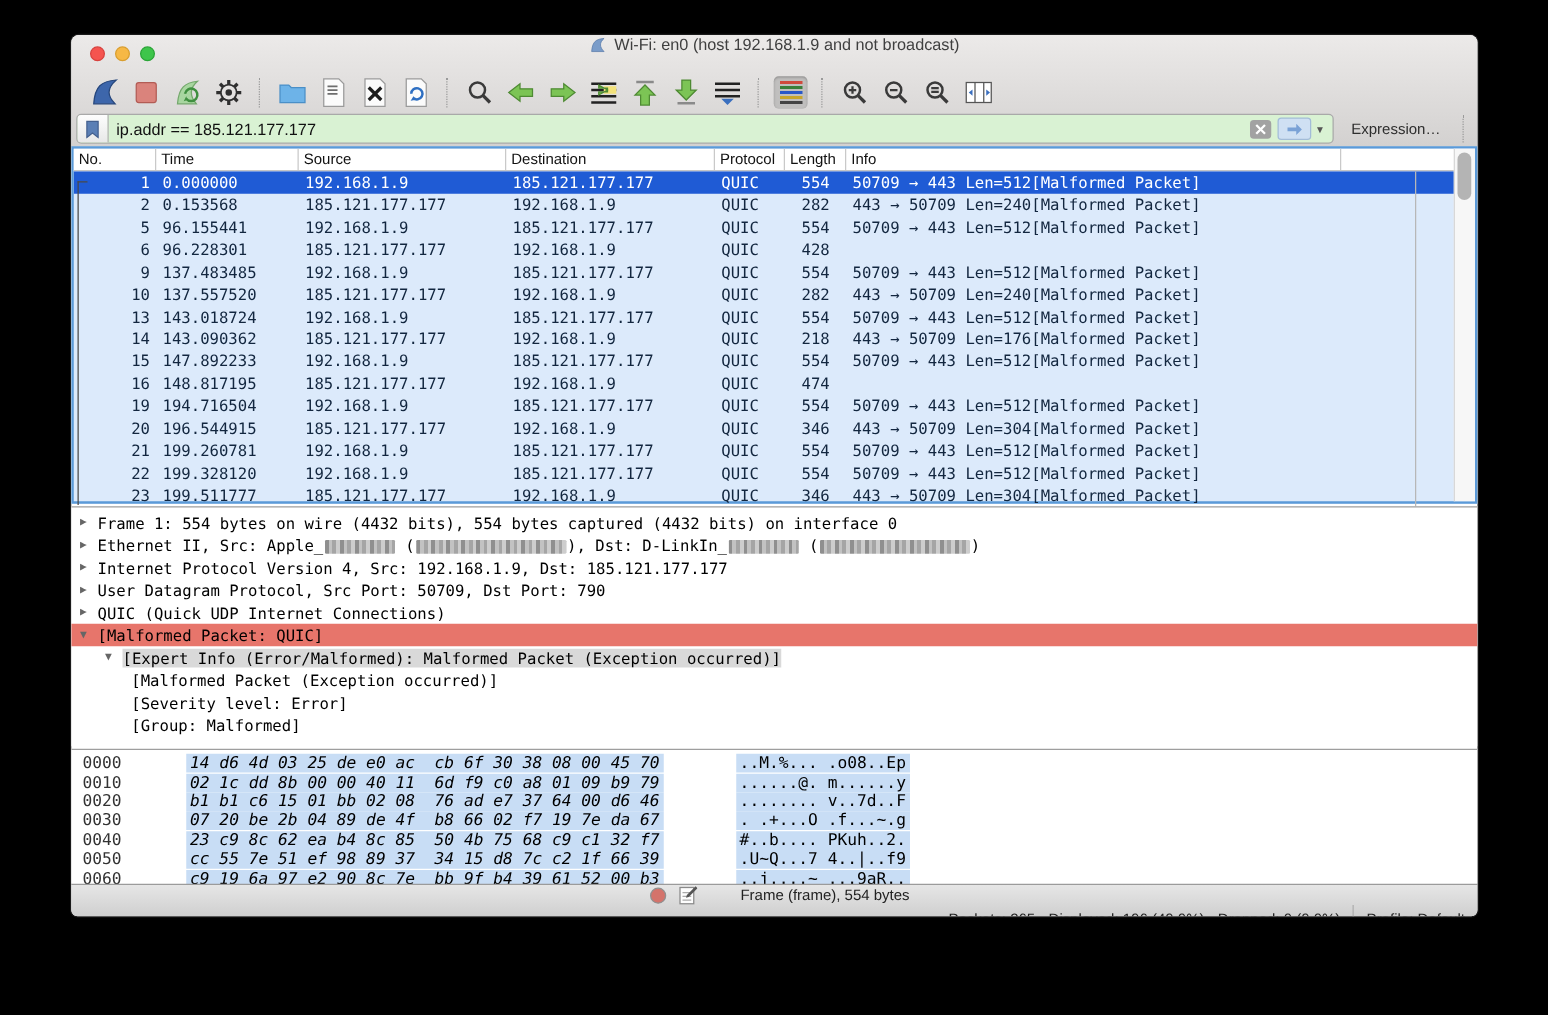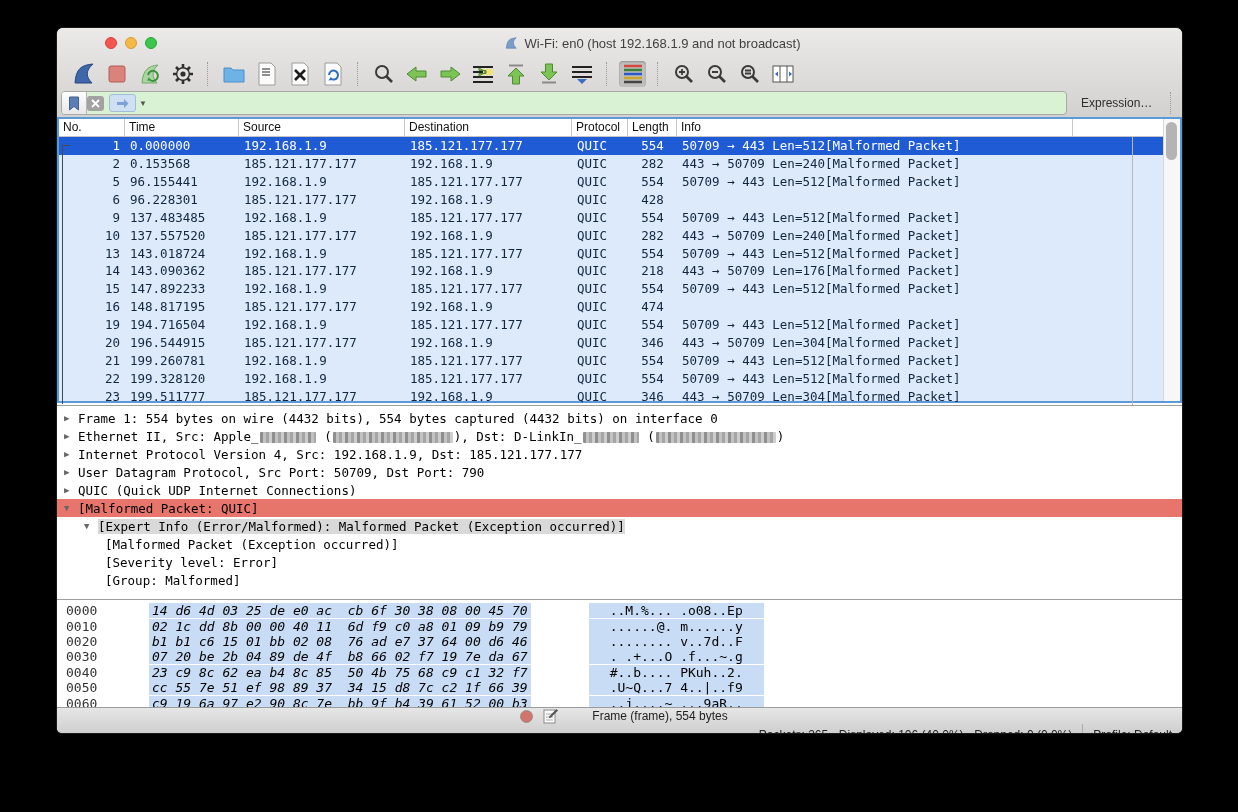--- a/index.html
+++ b/index.html
@@ -2,21 +2,21 @@
 <html><head>
 <meta charset="utf-8">
 <style>
   html,body{margin:0;padding:0;background:#000;width:1238px;height:812px;overflow:hidden;
     font-family:"Liberation Sans",sans-serif;-webkit-font-smoothing:antialiased;}
   .window{position:absolute;left:57px;top:28px;width:1125px;height:705px;background:#fff;
     border-radius:6px 6px 5px 5px;overflow:hidden;box-shadow:0 0 0 1px #1a1a1a;}
   
   .chrome{position:absolute;left:0;top:0;width:100%;height:89px;
     background:linear-gradient(#eceae9,#d3d1d0);border-bottom:1px solid #9e9e9e;}
-  .titlebar{position:absolute;left:0;top:0;width:100%;height:30px;display:flex;align-items:center;justify-content:center;margin-left:33px;}
+  .titlebar{position:absolute;left:0;top:0;width:100%;height:30px;display:flex;align-items:flex-start;justify-content:center;}
   .tl{position:absolute;top:9px;width:12px;height:12px;border-radius:50%;}
   .tl.r{left:15px;background:#f5544f;border:1px solid #d8423e;box-sizing:border-box;}
   .tl.y{left:35px;background:#f6b845;border:1px solid #d99e2f;box-sizing:border-box;}
   .tl.g{left:55px;background:#3ec54b;border:1px solid #2aa537;box-sizing:border-box;}
   .title{font-size:13px;color:#3f3f3f;display:flex;align-items:center;gap:6px;}
   .toolbar{position:absolute;left:0;top:30px;width:100%;height:31px;display:flex;align-items:center;padding-left:10px;}
   .tbtn{width:27px;height:26px;border:none;background:transparent;padding:1px;margin:0 3px;display:flex;align-items:center;justify-content:center;cursor:default;}
   .tbtn.pressed{background:#c0bfbe;border-radius:4px;box-shadow:inset 0 1px 2px rgba(0,0,0,.25);}
   .tsep{width:1px;height:24px;margin:0 8px;border-left:1px dotted #9a9a9a;}
   
@@ -61,21 +61,21 @@
   .dline.bg-red{background:#e7756b;}
   .dline.bg-gray .content{background:#d9d9d9;}
   .blurred{display:inline-block;height:11px;vertical-align:middle;border-radius:1px;margin:0 1px;
     background:repeating-linear-gradient(90deg,#8f8f8f 0 3px,#c2c2c2 3px 6px,#a5a5a5 6px 9px,#cdcdcd 9px 12px);}
   
   .hexpane{position:absolute;left:0;top:571px;width:1125px;height:108px;background:#fff;border-top:1px solid #9e9e9e;
     font-family:"DejaVu Sans Mono",monospace;font-size:13px;color:#000;padding:3px 0 0 9px;box-sizing:border-box;}
   .hrow{height:15.4px;white-space:pre;display:flex;align-items:center;gap:44px;}
   .hoff{display:inline-block;width:39px;color:#333;}
   .hbytes{display:inline-block;background:#c8ddf5;padding:0 3px;font-style:italic;}
-  .hascii{display:inline-block;background:#c8ddf5;padding:0 21px;margin-left:14px;}
+  .hascii{display:inline-block;background:#c8ddf5;padding:0 3px;margin-left:14px;}
   
   .statusbar{position:absolute;left:0;bottom:0;width:100%;height:26px;background:linear-gradient(#e6e6e6,#cfcfcf);
     border-top:1px solid #9b9b9b;display:flex;align-items:center;font-size:12px;color:#222;box-sizing:border-box;flex-direction:column;}
   .sb-left{display:flex;align-items:center;gap:10px;padding-left:9px;}
   .sb-text{margin-left:24px;}
   .sb-right{margin-left:auto;display:flex;align-items:center;}
   .sb-counts{padding-right:10px;}
   .sb-profile{border-left:1px solid #adadad;padding:4px 10px 4px 10px;}
   .expert-dot{width:13px;height:13px;border-radius:50%;background:#d4736b;border:1px solid #909090;box-sizing:border-box;}
 </style>
@@ -258,20 +258,21 @@
         </button>
     </div>
 
     <div class="filterbar">
       <div class="filterfield">
         <span class="bookmark-btn">
             <svg width="12" height="15" viewBox="0 0 12 15">
               <path d="M1.5 1 h9 v13 l-4.5 -3.6 -4.5 3.6 Z" fill="#5b7fb5" stroke="#44608f"></path>
             </svg>
           </span>
+        <input class="filter-input" readonly="" value="ip.addr == 185.121.177.177" style="">
         <span class="clear-btn">
             <svg width="9" height="9" viewBox="0 0 9 9">
               <g stroke="#fff" stroke-width="1.8">
                 <line x1="1" y1="1" x2="8" y2="8"></line>
                 <line x1="8" y1="1" x2="1" y2="8"></line>
               </g>
             </svg>
           </span>
         <span class="apply-btn">
             <svg width="13" height="9" viewBox="0 0 13 9">

